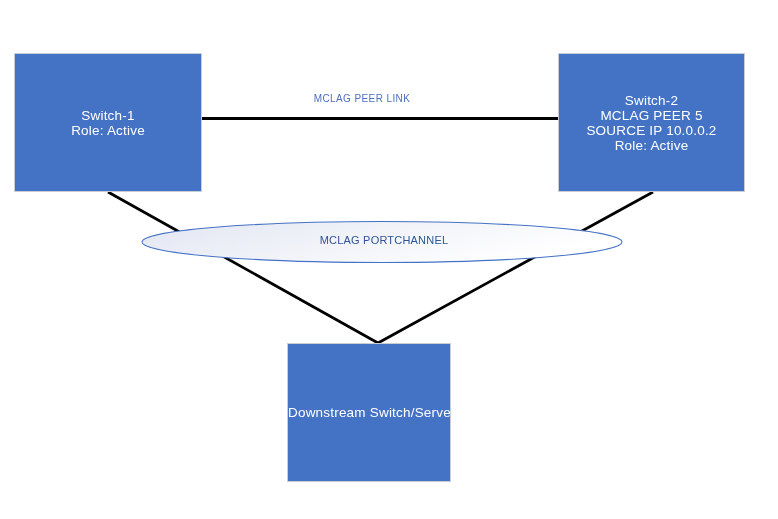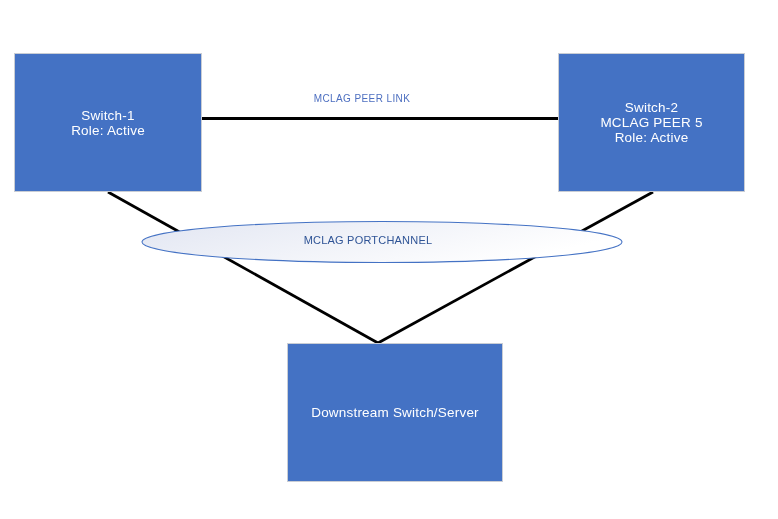--- a/index.html
+++ b/index.html
@@ -35,35 +35,35 @@
     color:var(--node-text);
     font-size:13.5px;
     letter-spacing:0.2px;
     display:flex;
     flex-direction:column;
     justify-content:center;
     text-align:center;
   }
   .node-switch1{left:14px;top:53px;width:188px;height:139px;}
   .node-switch2{left:558px;top:53px;width:187px;height:139px;}
-  .node-downstream{left:287px;top:343px;width:216px;height:139px;justify-content:center;}
+  .node-downstream{left:287px;top:343px;width:164px;height:139px;justify-content:center;}
   .node-line{white-space:nowrap;}
   .float-label{
     position:absolute;
     transform:translate(-50%,-50%);
     white-space:nowrap;
   }
   .peer-link-label{
     left:362px;top:98px;
     color:var(--peer-link-label);
     font-size:10px;
     letter-spacing:0.4px;
   }
   .portchannel-label{
-    left:368px;top:240px;
+    left:384px;top:240px;
     color:var(--portchannel-label);
     font-size:11px;
     letter-spacing:0.2px;
   }
 </style>
 </head>
 <body>
 
 <div class="canvas">
 
@@ -81,20 +81,21 @@
   </svg>
 
   <div class="node node-switch1">
     <div class="node-line">Switch-1</div>
     <div class="node-line">Role: Active</div>
   </div>
 
   <div class="node node-switch2">
     <div class="node-line">Switch-2</div>
     <div class="node-line">MCLAG PEER 5</div>
+    <div class="node-line">SOURCE IP 10.0.0.2</div>
     <div class="node-line">Role: Active</div>
   </div>
 
   <div class="node node-downstream">
     <div class="node-line">Downstream Switch/Server</div>
   </div>
 
   <div class="float-label peer-link-label">MCLAG PEER LINK</div>
 
   <div class="float-label portchannel-label">MCLAG PORTCHANNEL</div>

